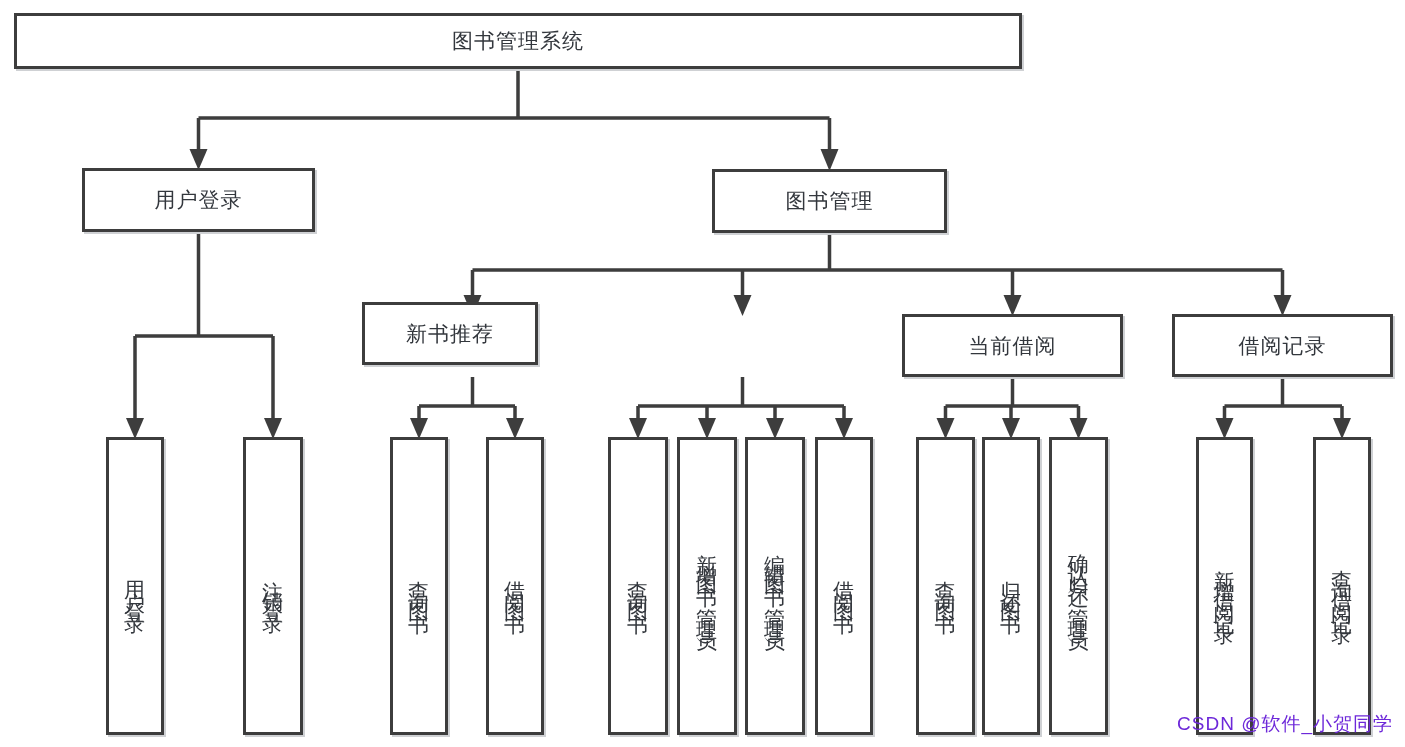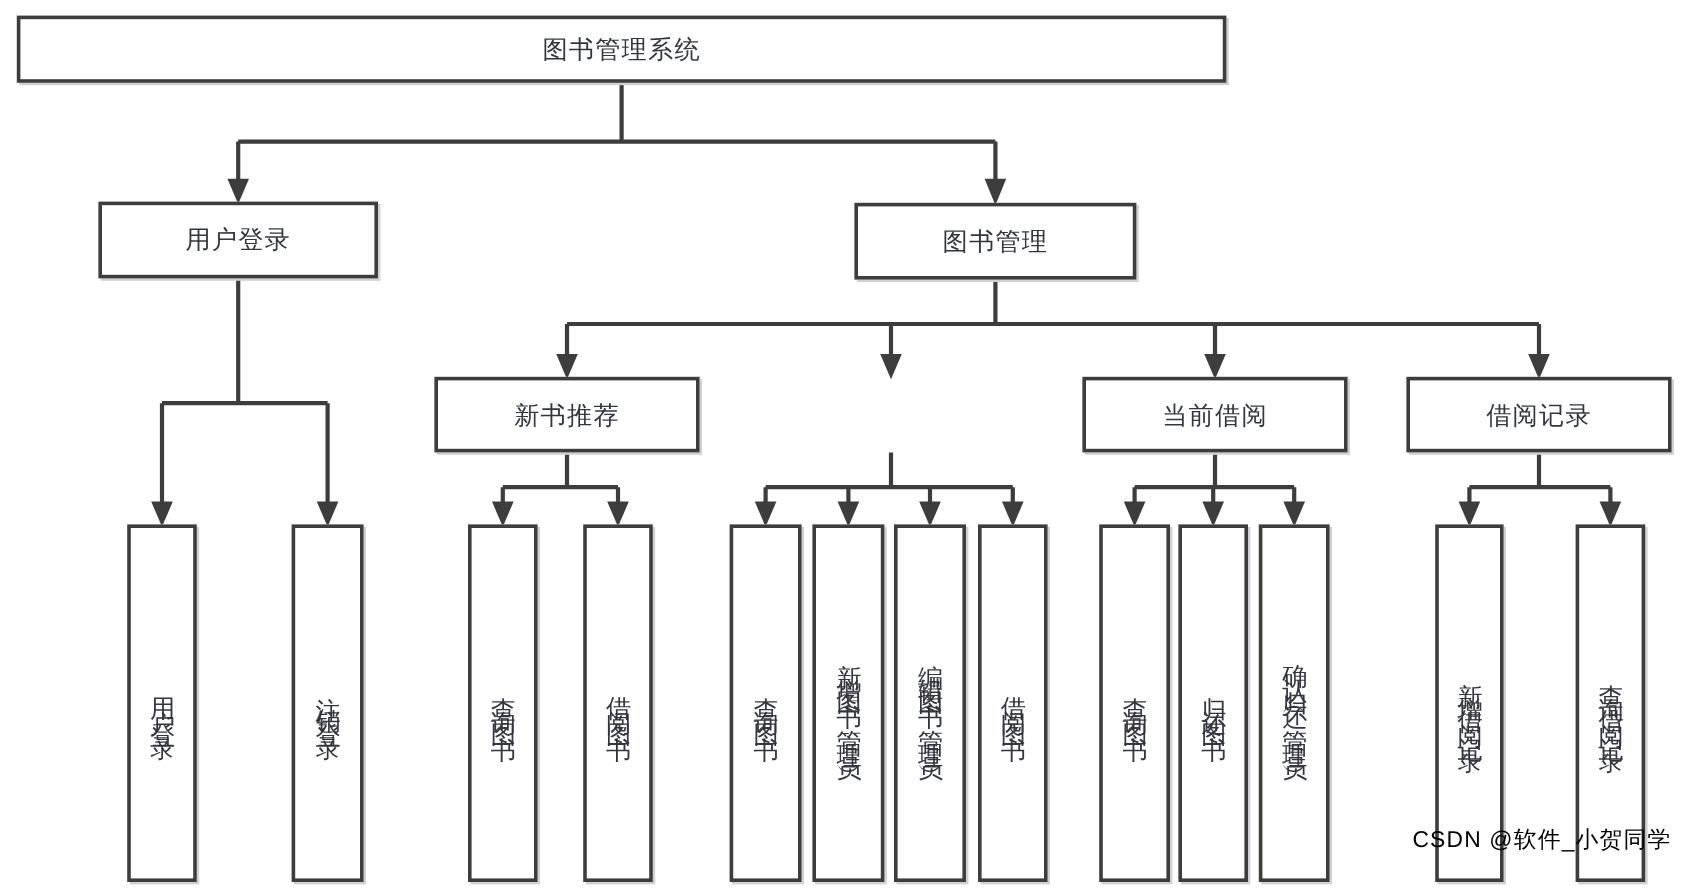--- a/index.html
+++ b/index.html
@@ -35,23 +35,23 @@
   .vlabel{
     writing-mode:vertical-rl;
     text-orientation:mixed;
     font-size:21px;
     letter-spacing:11px;
     line-height:1;
     color:#33373d;
   }
   .watermark{
     position:absolute;
-    right:12px;top:687px;
+    right:12px;top:711px;
     font-size:19px;
-    color:#000000;
+    color:#6d28d9;
     letter-spacing:1px;
     white-space:nowrap;
   }
 </style>
 </head>
 <body>
 
 <div id="stage">
 
   <svg id="wires" viewBox="0 0 1405 747" xmlns="http://www.w3.org/2000/svg">
@@ -105,21 +105,21 @@
     <span>图书管理系统</span>
   </div>
 
   <div class="box" style="left:82px;top:168px;width:233px;height:64px;">
     <span>用户登录</span>
   </div>
   <div class="box" style="left:712px;top:169px;width:235px;height:64px;align-items:center;">
     <span>图书管理</span>
   </div>
 
-  <div class="box" style="left:362px;top:314px;width:221px;height:63px;">
+  <div class="box" style="left:362px;top:302px;width:176px;height:63px;">
     <span>新书推荐</span>
   </div>
   <div class="box" style="left:902px;top:314px;width:221px;height:63px;">
     <span>当前借阅</span>
   </div>
   <div class="box" style="left:1172px;top:314px;width:221px;height:63px;align-items:center;">
     <span>借阅记录</span>
   </div>
 
   <div class="vbox" style="left:106px;top:437px;width:58px;height:298px;">

